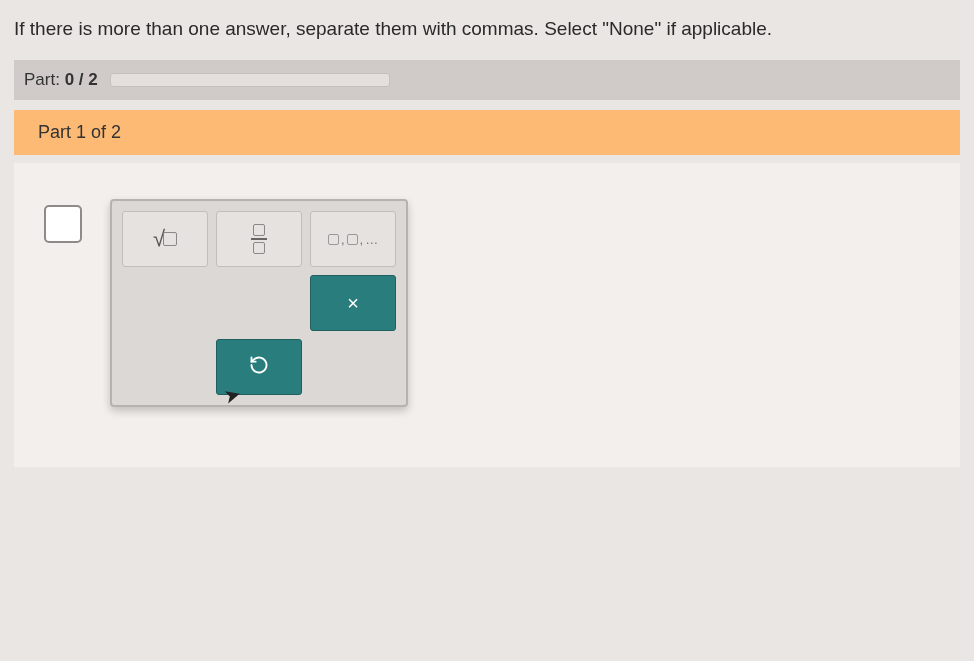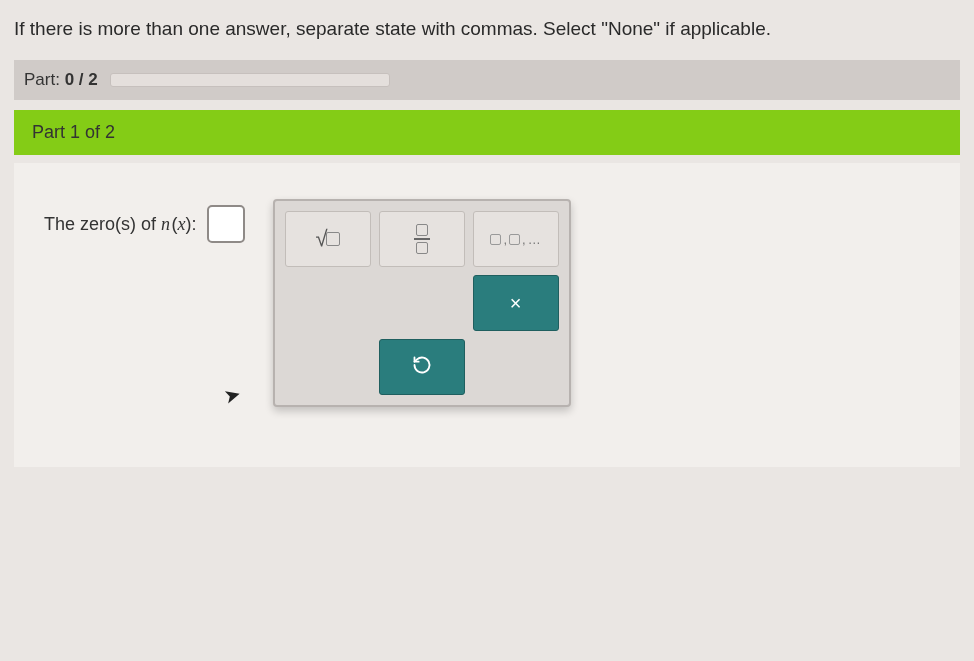--- a/index.html
+++ b/index.html
@@ -42,22 +42,22 @@
   .part-header .label { font-size: 17px; color: #333; }
   .part-header .label b { font-weight: bold; }
   .progress-track {
     flex: 0 0 280px;
     height: 14px;
     background: #e4dfdc;
     border-radius: 3px;
     border: 1px solid #c6c0bd;
   }
   .part-title {
-    background: #84cc16;
-    padding: 12px 18px;
+    background: #fdba74;
+    padding: 12px 24px;
     font-size: 18px;
     color: #333;
     margin-bottom: 8px;
   }
   .work-area {
     background: #f2efec;
     padding: 36px 30px 60px 30px;
     display: flex;
     align-items: flex-start;
     gap: 28px;
@@ -161,40 +161,37 @@
     transform: rotate(-15deg);
   }
 </style>
 </head>
 <body>
 
 <div class="container">
 
 
 
-  <div class="instructions">If there is more than one answer, separate state with commas. Select "None" if applicable.</div>
+  <div class="instructions">If there is more than one answer, separate them with commas. Select "None" if applicable.</div>
 
   <div class="part-header">
     <span class="label">
       <span>Part:</span>
       <b>0</b>
       <b>/</b>
       <b>2</b>
     </span>
     <div class="progress-track"></div>
   </div>
 
   <div class="part-title">Part 1 of 2</div>
 
   <div class="work-area">
 
     <div class="answer-row">
-      <span class="answer-label">
-        <span>The zero(s) of </span><span class="fn">n</span> (<span class="fn">x</span>)<span>:</span>
-      </span>
       <input class="answer-box" value="" style="">
     </div>
 
     <div class="keypad">
       <div class="cell">
         <span class="sqrt-box">
           <span class="radical">√</span>
             <span class="radicand"></span>
         </span>
       </div>

